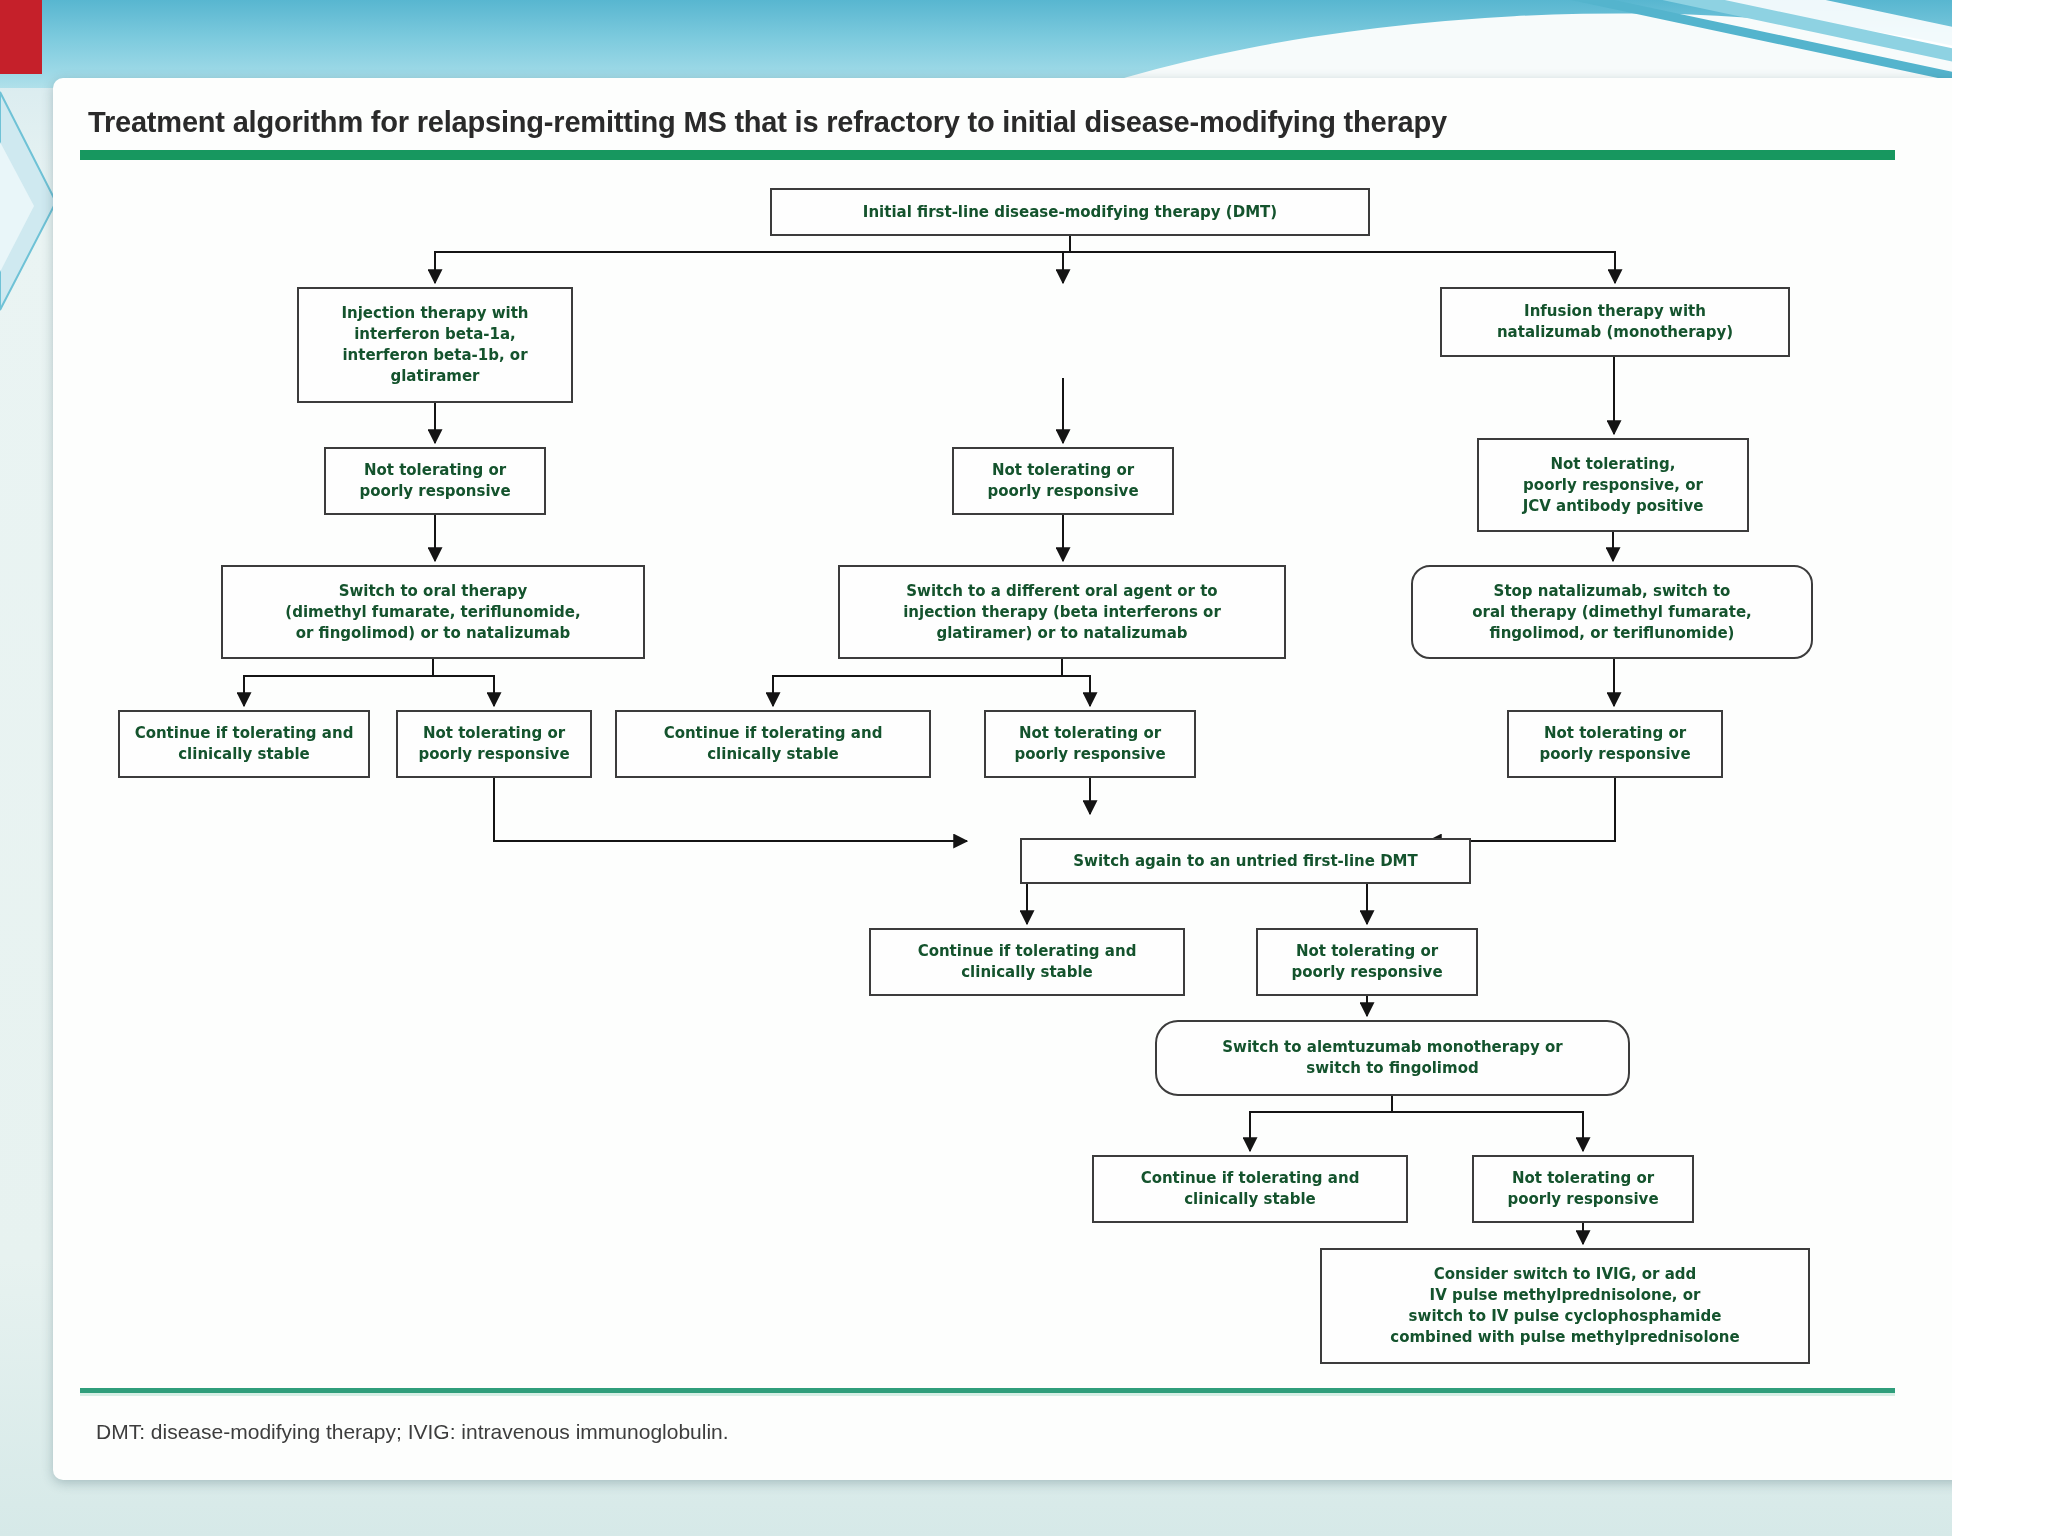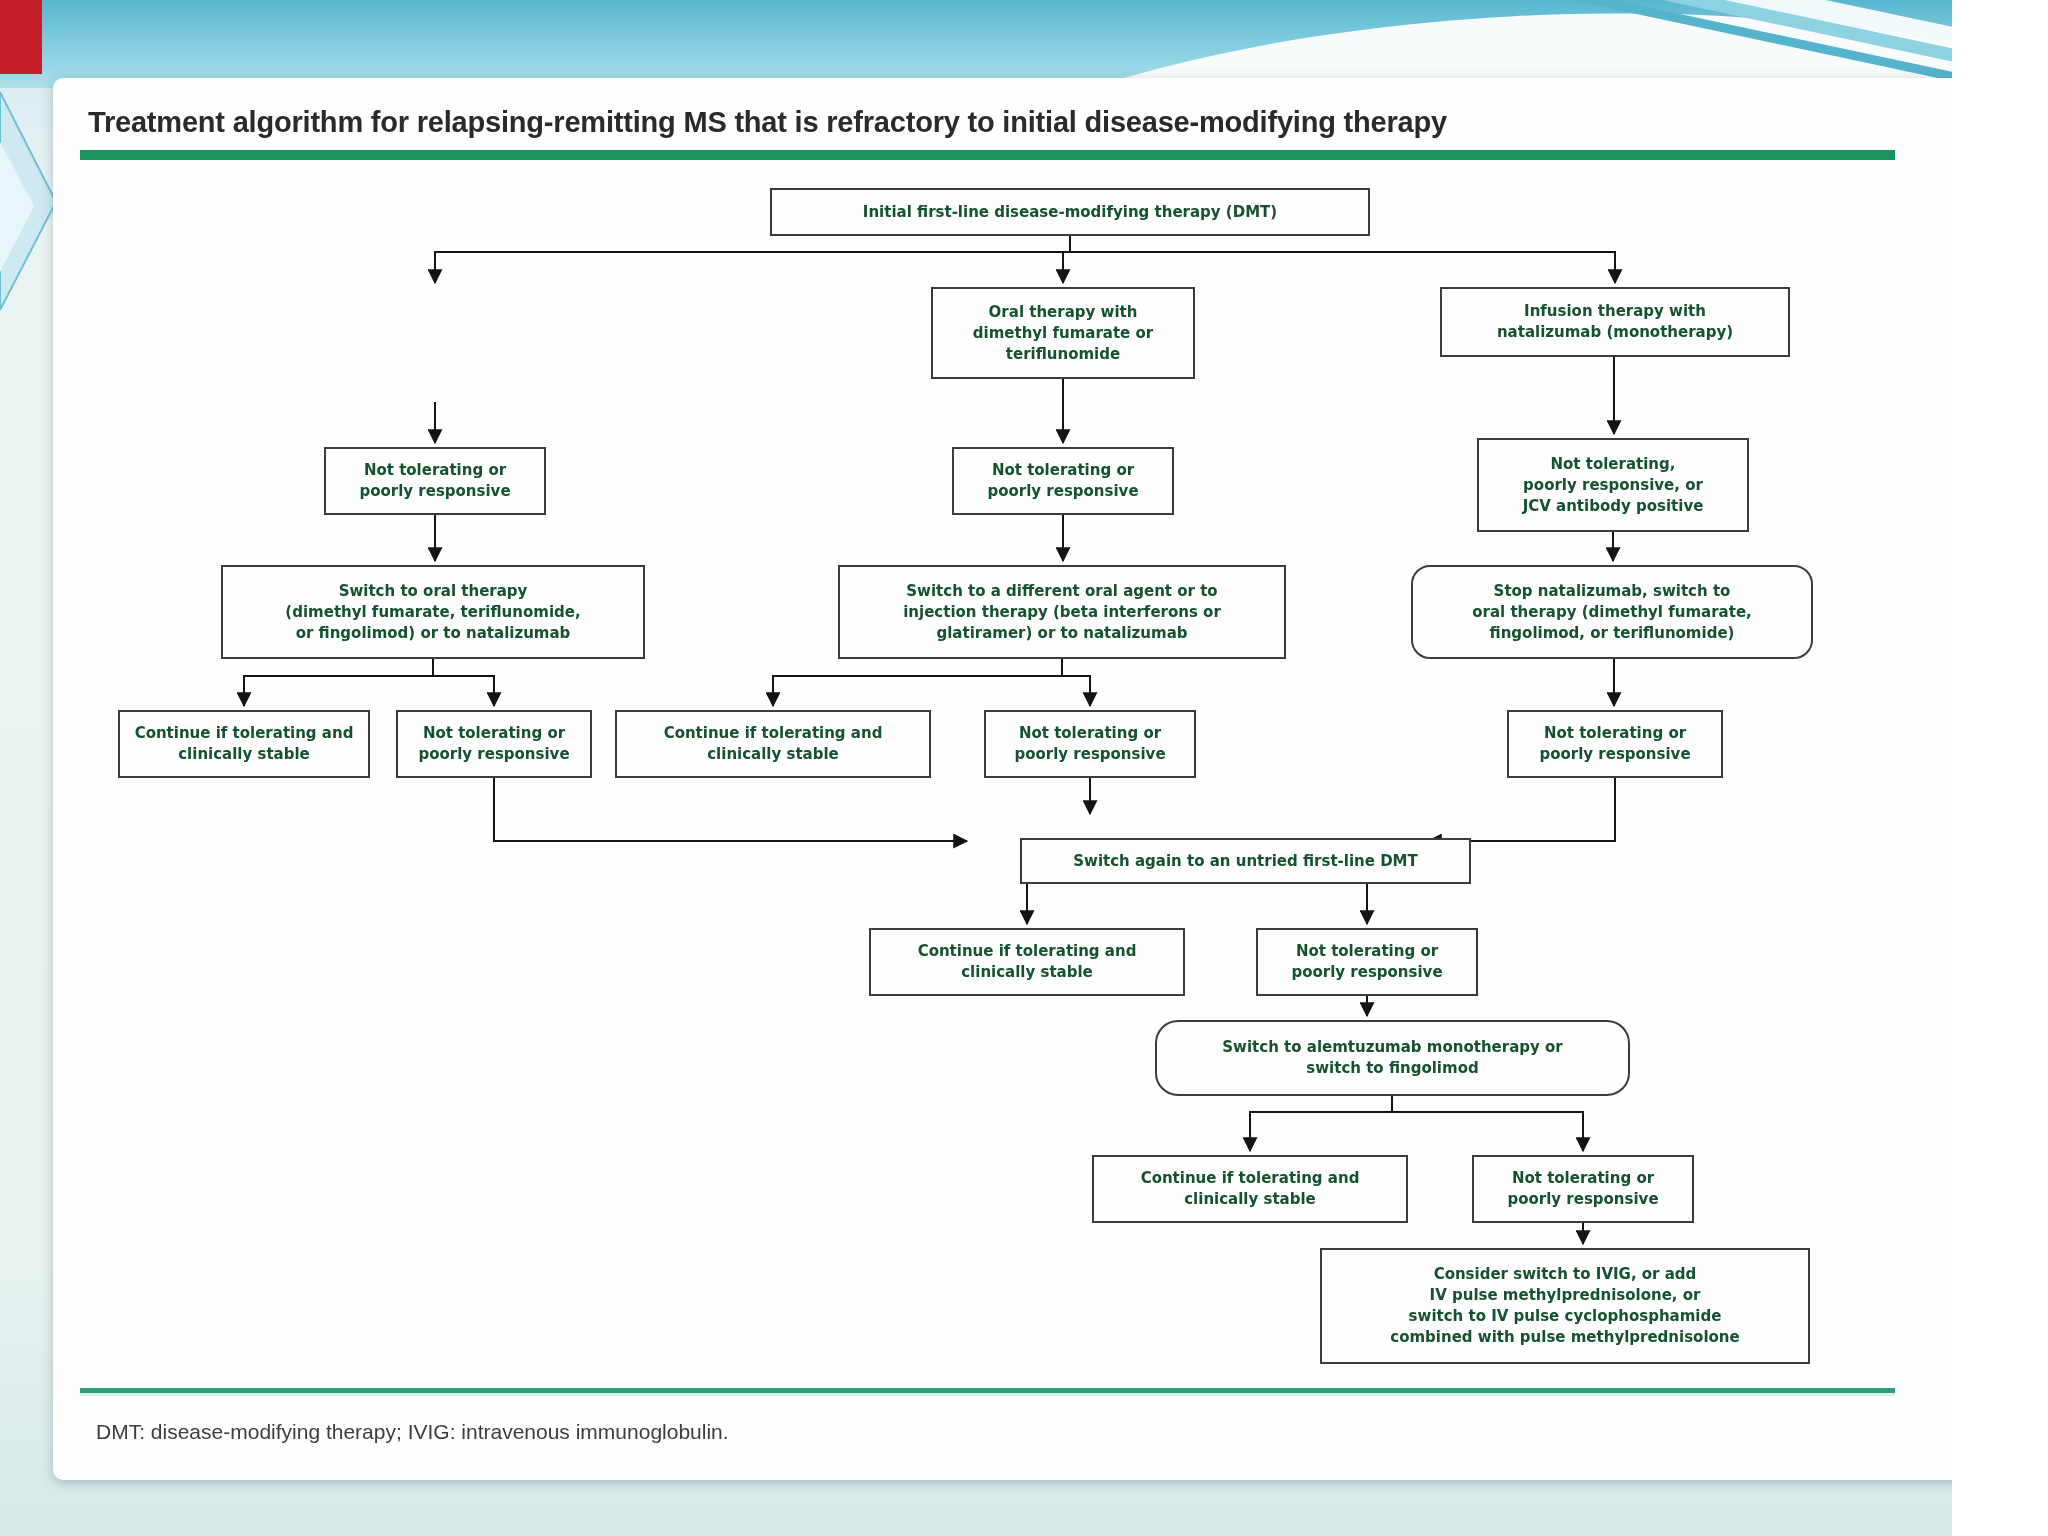--- a/index.html
+++ b/index.html
@@ -104,23 +104,24 @@
       <line x1="1250" y1="1112" x2="1583" y2="1112"></line>
       <line x1="1250" y1="1112" x2="1250" y2="1150" marker-end="url(#ah)"></line>
       <line x1="1583" y1="1112" x2="1583" y2="1150" marker-end="url(#ah)"></line>
 
       <line x1="1583" y1="1223" x2="1583" y2="1243" marker-end="url(#ah)"></line>
     </g>
   </svg>
 
   <div class="node" style="left:770px;top:188px;width:600px;height:48px;">Initial first-line disease-modifying therapy (DMT)</div>
 
-  <div class="node" style="left:931px;top:287px;width:264px;height:92px;">Oral therapy with
-dimethyl fumarate or
-teriflunomide</div>
+  <div class="node" style="left:297px;top:287px;width:276px;height:116px;">Injection therapy with
+interferon beta-1a,
+interferon beta-1b, or
+glatiramer</div>
   <div class="node" style="left:1440px;top:287px;width:350px;height:70px;">Infusion therapy with
 natalizumab (monotherapy)</div>
 
   <div class="node" style="left:324px;top:447px;width:222px;height:68px;">Not tolerating or
 poorly responsive</div>
   <div class="node" style="left:952px;top:447px;width:222px;height:68px;">Not tolerating or
 poorly responsive</div>
   <div class="node" style="left:1477px;top:438px;width:272px;height:94px;">Not tolerating,
 poorly responsive, or
 JCV antibody positive</div>

